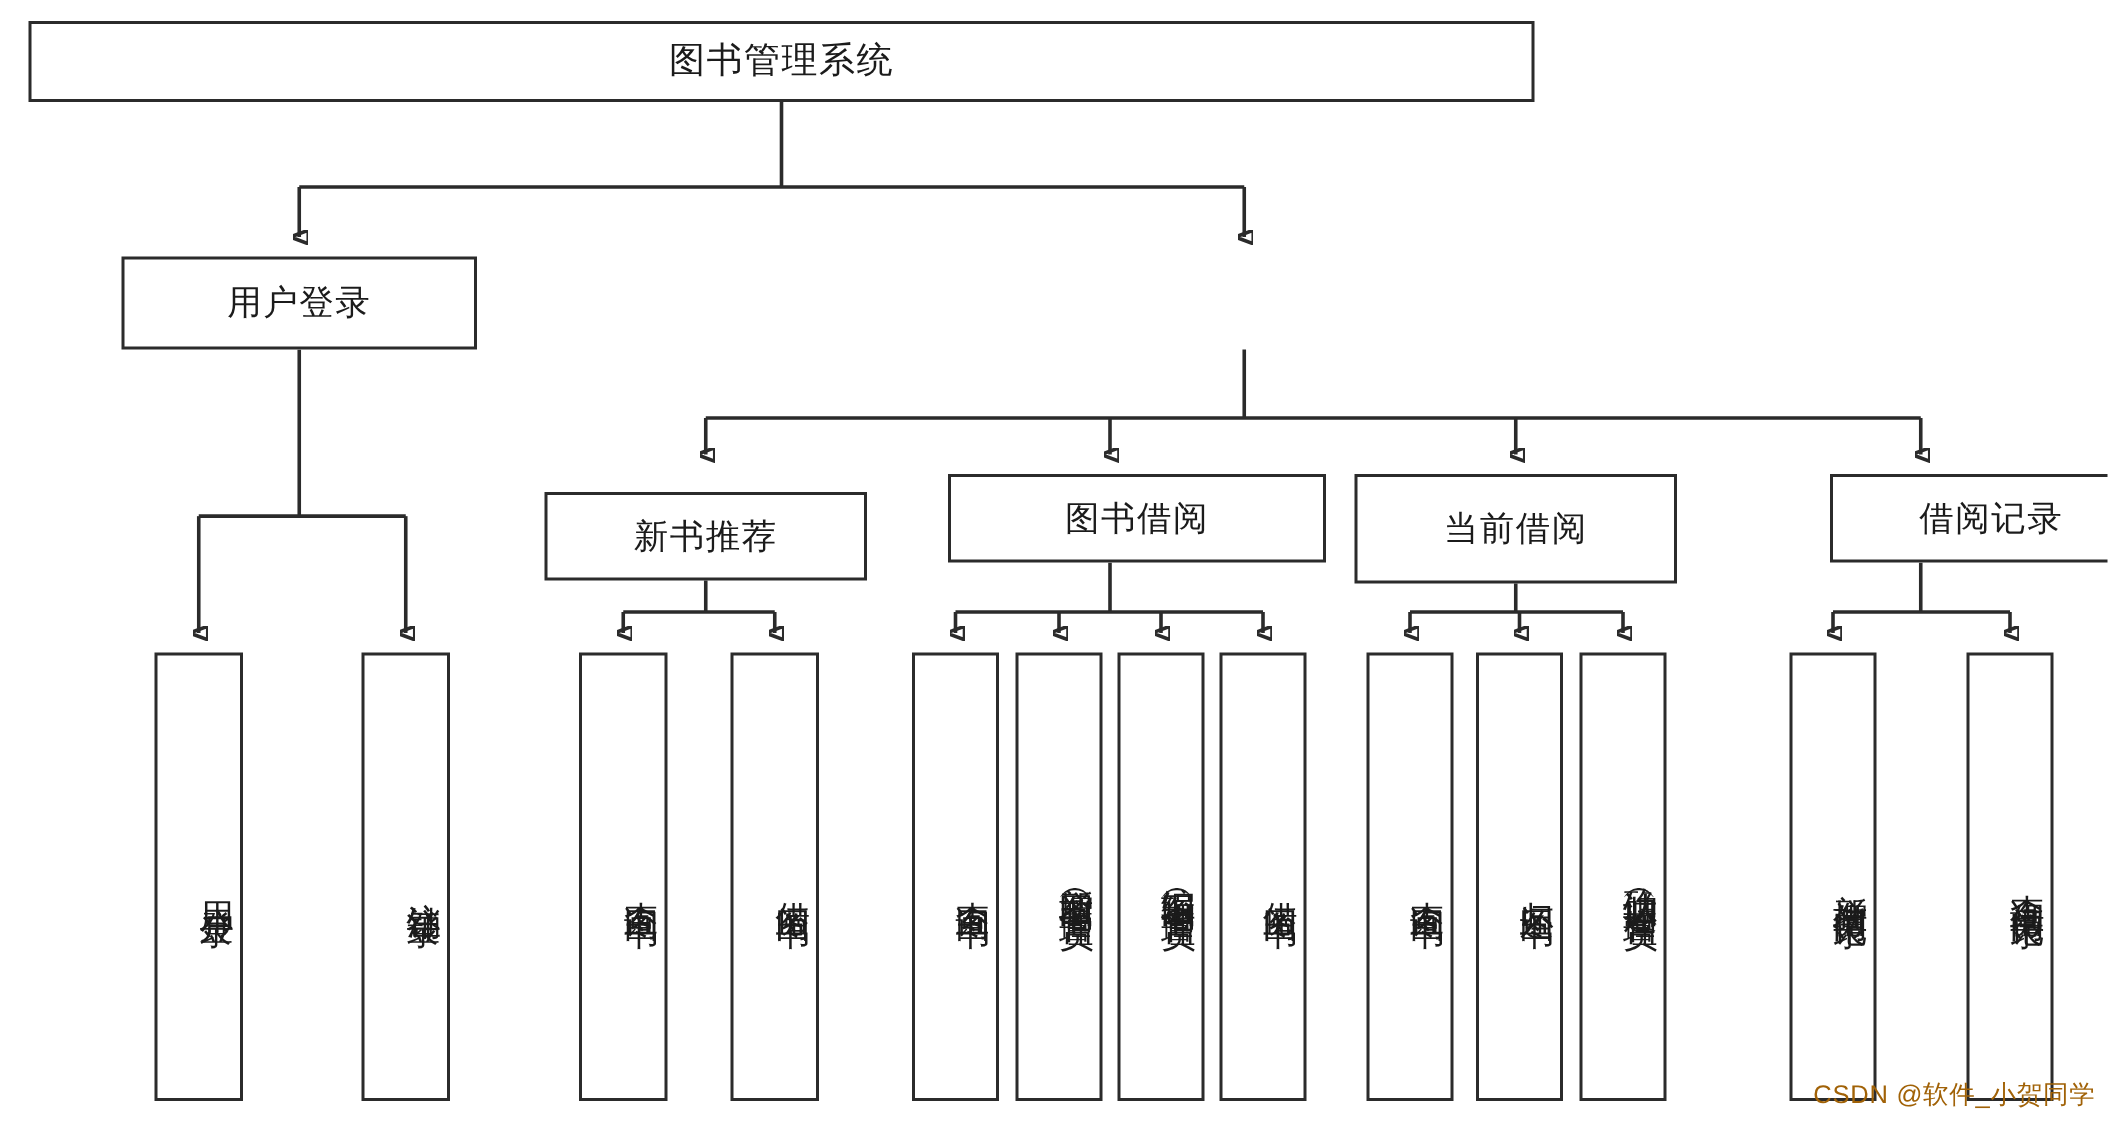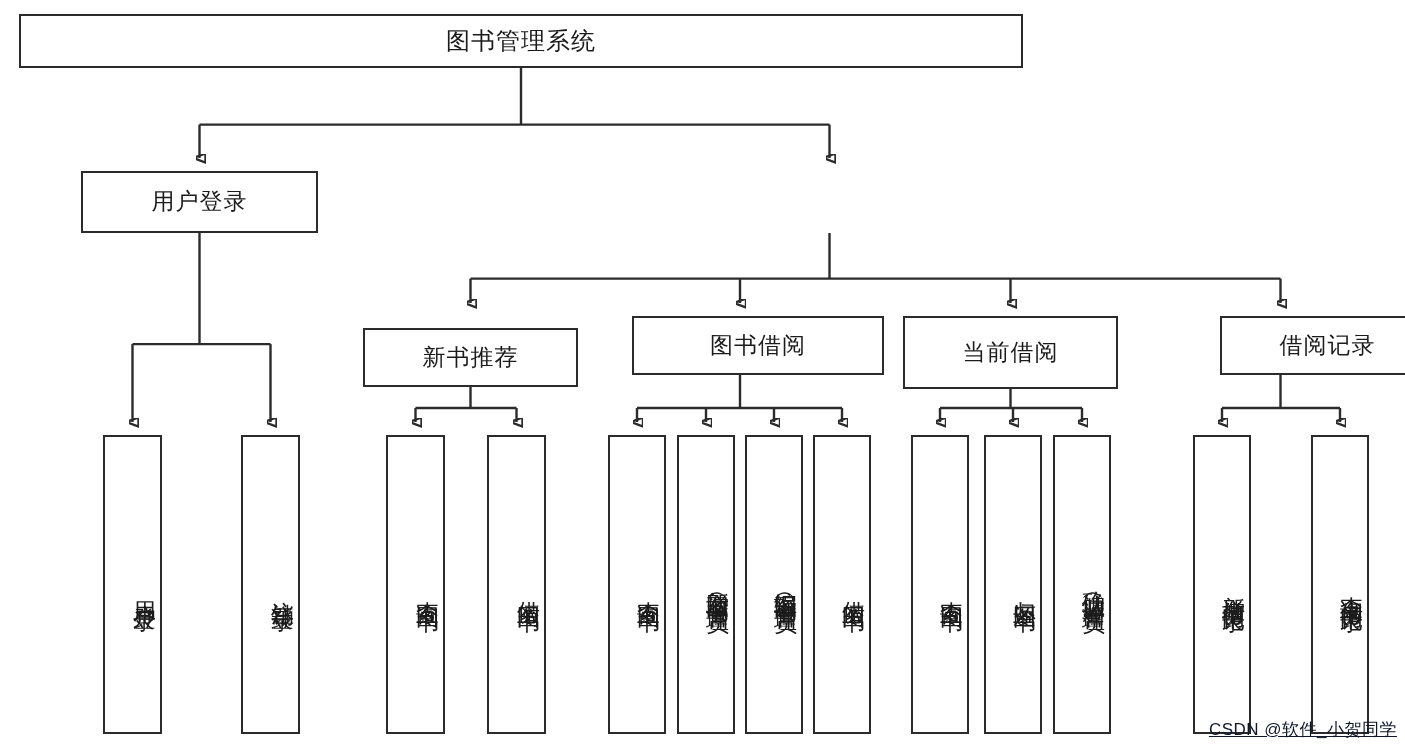--- a/index.html
+++ b/index.html
@@ -42,24 +42,23 @@
     position:absolute;left:0;top:0;width:1405px;height:747px;
     pointer-events:none;
   }
   svg.links path, svg.links line{
     stroke:#2b2b2b;stroke-width:2.4;fill:none;
   }
   .watermark{
     position:absolute;
     right:8px;bottom:6px;
     font-size:17px;
-    color:#0f172a;
+    color:#a16207;
     letter-spacing:0.5px;
     white-space:nowrap;
-    text-decoration:underline;
   }
 </style>
 </head>
 <body>
 
 <div id="diagram-root">
 
   <svg class="links" viewBox="0 0 1405 747">
     <defs>
       <marker id="arrow" markerWidth="10" markerHeight="10" refX="4.5" refY="6" orient="auto" markerUnits="userSpaceOnUse">

